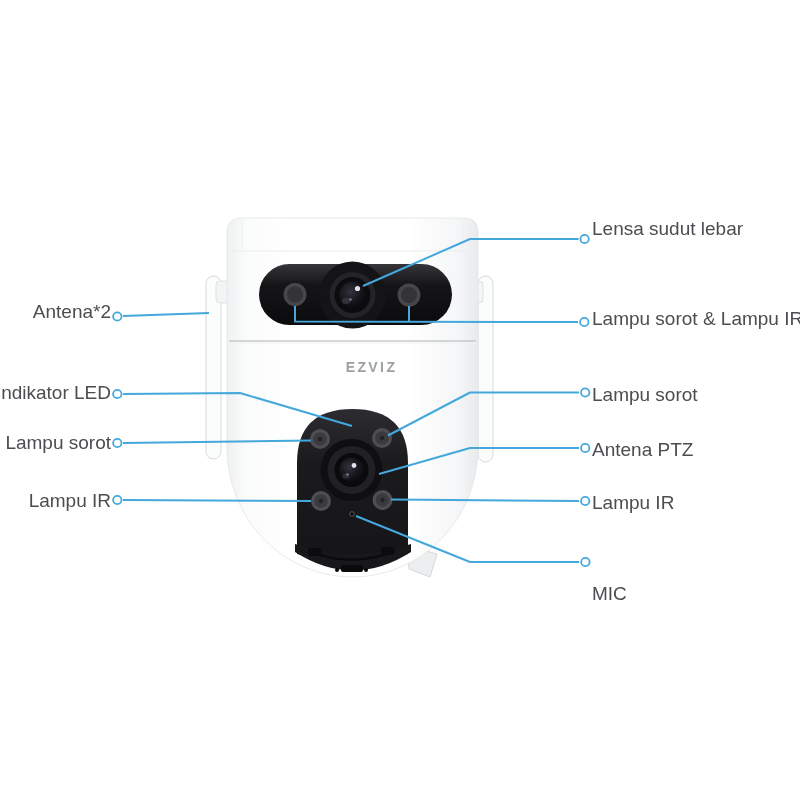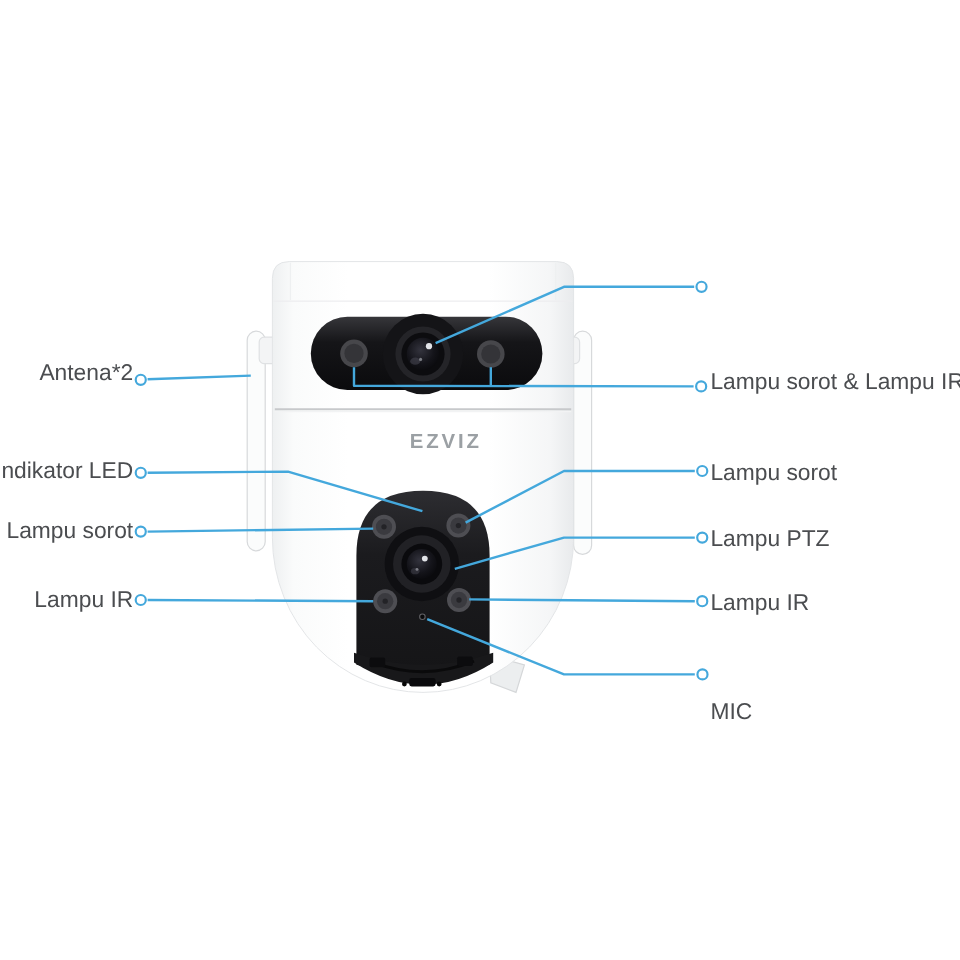--- a/index.html
+++ b/index.html
@@ -12,21 +12,21 @@
     position:absolute;
     font-size:19px;line-height:21px;font-weight:400;
     color:#4b4d50;white-space:nowrap;
   }
   .callout.left{text-align:right;}
   .logo{
     position:absolute;left:321px;top:360px;width:64px;height:15px;
     display:flex;align-items:center;justify-content:center;gap:4px;
   }
   .logo-text{
-    font-size:17px;font-weight:700;letter-spacing:2.4px;color:#9ba0a4;
+    font-size:14px;font-weight:700;letter-spacing:2.4px;color:#9ba0a4;
     line-height:15px;
     margin-left:33px;
   }
 </style>
 </head>
 <body>
 
 <div class="canvas">
 
   <svg class="scene-svg" width="800" height="800" viewBox="0 0 800 800">
@@ -193,19 +193,20 @@
       </g>
     </svg>
     <span class="logo-text">EZVIZ</span>
   </div>
 
   <div class="callout left" style="right:689px;top:301px">Antena*2</div>
   <div class="callout left" style="right:689px;top:382px">Indikator LED</div>
   <div class="callout left" style="right:689px;top:432px">Lampu sorot</div>
   <div class="callout left" style="right:689px;top:490px">Lampu IR</div>
 
+  <div class="callout" style="left:592px;top:218px">Lensa sudut lebar</div>
   <div class="callout" style="left:592px;top:308px">Lampu sorot &amp; Lampu IR</div>
   <div class="callout" style="left:592px;top:384px">Lampu sorot</div>
-  <div class="callout" style="left:592px;top:439px">Lampu PTZ</div>
+  <div class="callout" style="left:592px;top:439px">Antena PTZ</div>
   <div class="callout" style="left:592px;top:492px">Lampu IR</div>
   <div class="callout" style="left:592px;top:583px">MIC</div>
 
 </div>
 
 </body></html>

